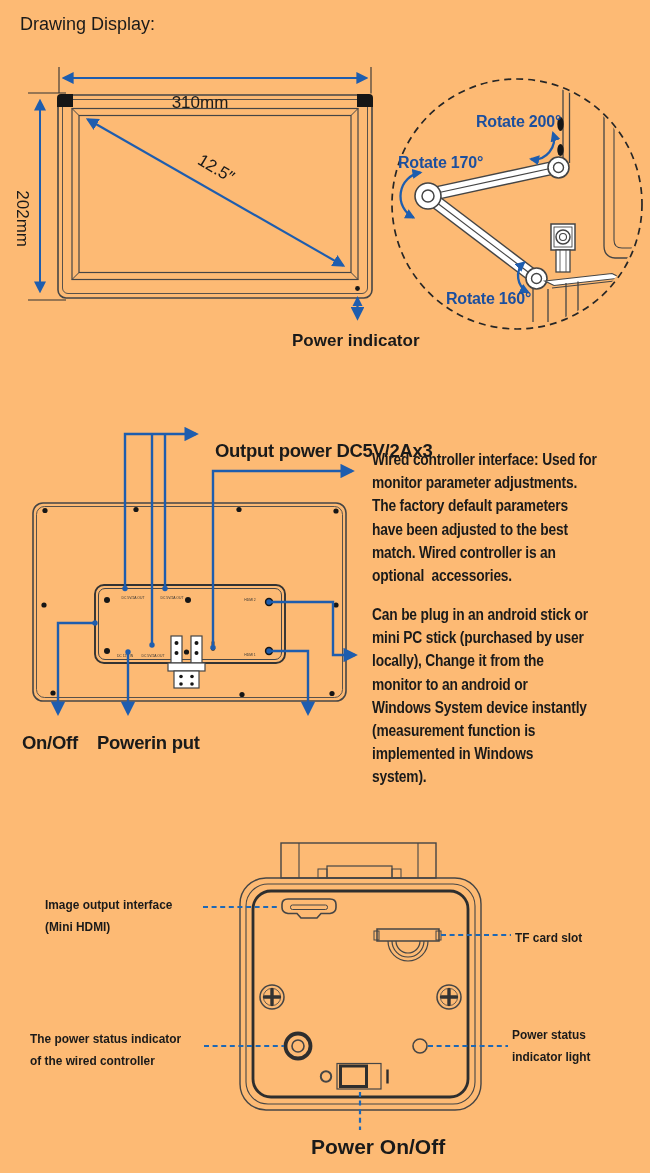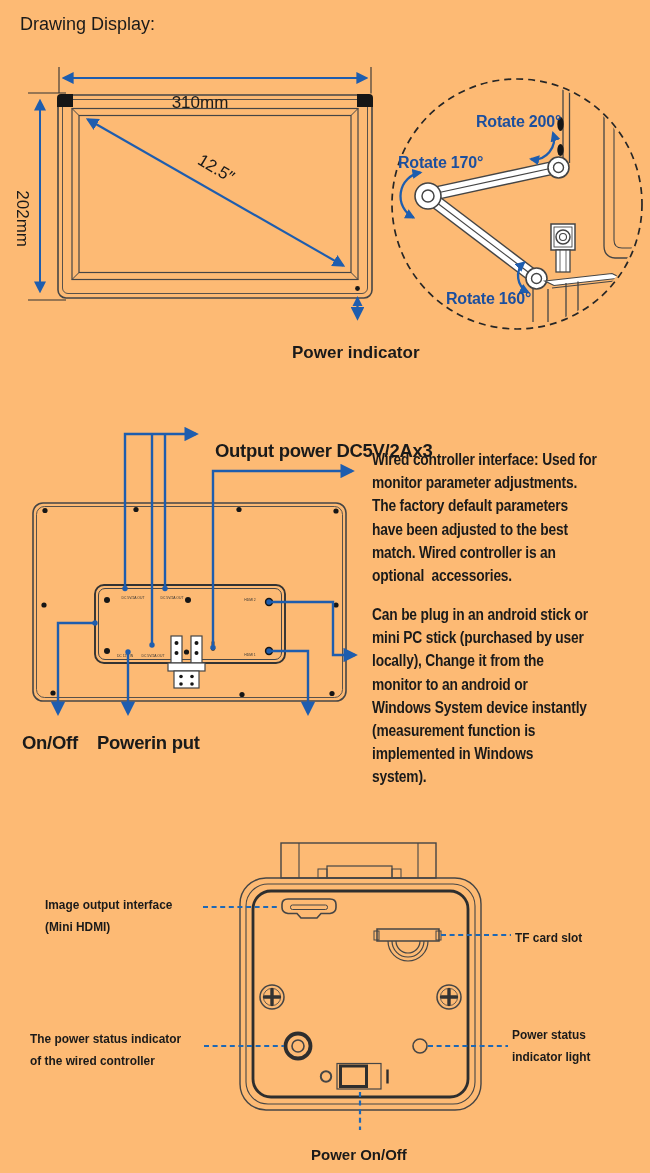--- a/index.html
+++ b/index.html
@@ -1,21 +1,21 @@
 <!DOCTYPE html>
 <html><head>
 <meta charset="utf-8">
 <style>
   html,body{margin:0;padding:0;background:#ffffff;}
   #page{position:relative;width:650px;height:1173px;background:#fdba74;overflow:hidden;
         font-family:"Liberation Sans",sans-serif;}
   svg{position:absolute;left:0;top:0;}
   .lbl{position:absolute;color:#1a1a1a;white-space:pre-wrap;line-height:1.25;
        font-family:"Liberation Sans",sans-serif;}
-  .b{font-weight:bold;margin-top:12px;}
+  .b{font-weight:bold;}
   .blue{color:#1c4f9e;}
   .para{font-size:16px;font-weight:bold;line-height:23.2px;transform:scaleX(0.86);
         transform-origin:left top;letter-spacing:-0.2px;}
   .callout{font-size:18.5px;font-weight:bold;letter-spacing:-0.3px;}
   .smalllbl{font-size:13.5px;font-weight:bold;line-height:21.5px;transform:scaleX(0.88);
         transform-origin:left top;}
   .rot{font-size:16px;font-weight:bold;letter-spacing:-0.2px;}
   .dim{font-size:17px;}
 </style>
 </head>
@@ -266,14 +266,14 @@
   <div class="lbl callout" style="left:22px;top:731px;">On/Off</div>
   <div class="lbl callout" style="left:97px;top:731px;">Powerin put</div>
 
   <div class="lbl smalllbl" style="left:45px;top:894px;">Image output interface
 (Mini HDMI)</div>
   <div class="lbl smalllbl" style="left:515px;top:927px;">TF card slot</div>
   <div class="lbl smalllbl" style="left:30px;top:1028px;">The power status indicator
 of the wired controller</div>
   <div class="lbl smalllbl" style="left:512px;top:1024px;">Power status
 indicator light</div>
-  <div class="lbl b" style="left:311px;top:1134px;font-size:15px;">Power On/Off</div>
+  <div class="lbl b" style="left:311px;top:1134px;font-size:21px;">Power On/Off</div>
 </div>
 
 </body></html>

